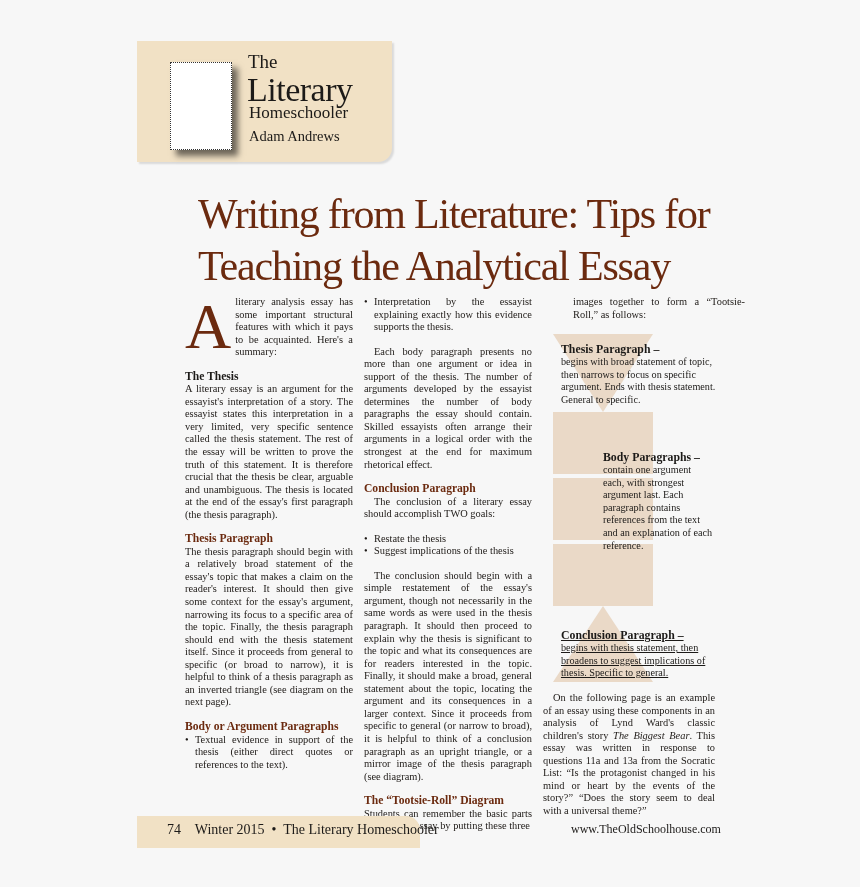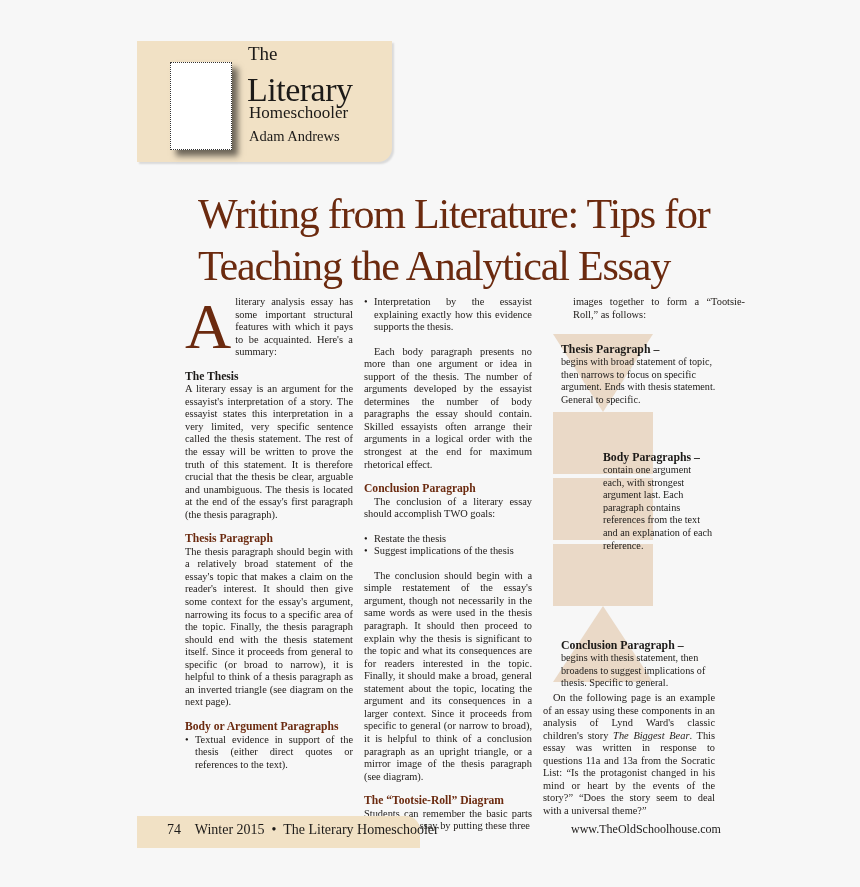--- a/index.html
+++ b/index.html
@@ -10,21 +10,21 @@
   .header-band {
     position:absolute; left:137px; top:41px; width:255px; height:121px;
     background:#f1e1c5; border-bottom-right-radius:14px;
     box-shadow:2px 2px 2px rgba(0,0,0,0.12);
   }
   .book-cover {
     position:absolute; left:170px; top:62px; width:60px; height:86px;
     background:#ffffff; border:1px dotted #333;
     box-shadow:6px 6px 6px rgba(0,0,0,0.55);
   }
-  .mag-the { position:absolute; left:248px; top:44px; font-size:19px; line-height:20px; color:#1c1a18; }
+  .mag-the { position:absolute; left:248px; top:52px; font-size:19px; line-height:20px; color:#1c1a18; }
   .mag-literary { position:absolute; left:247px; top:72px; font-size:34px; line-height:36px; color:#1c1a18; letter-spacing:-0.5px; }
   .mag-home { position:absolute; left:249px; top:104px; font-size:17px; line-height:18px; color:#1c1a18; }
   .mag-author { position:absolute; left:249px; top:128px; font-size:14.5px; line-height:16px; color:#1c1a18; }
 
   .title {
     position:absolute; left:186px; top:176px; width:540px;
     font-size:42px; line-height:52px; color:#6b2a0f; letter-spacing:-1.2px; margin:12px; font-weight:normal;
   }
 
   .col { position:absolute; top:296px; width:168px; font-size:10.4px; line-height:12.55px; text-align:justify; }
@@ -55,21 +55,21 @@
   .r2 { top:144px; height:62px; }
   .r3 { top:210px; height:62px; }
   .tri-up {
     position:absolute; left:10px; top:272px; width:0; height:0;
     border-left:50px solid transparent; border-right:50px solid transparent; border-bottom:76px solid #ead9c7;
   }
   .dtext { position:absolute; font-size:10.2px; line-height:12.6px; color:#1c1a18; }
   .dtext .dh { font-weight:bold; font-size:11.8px; line-height:14px; }
   .dt1 { left:18px; top:8px; width:165px; }
   .dt2 { left:60px; top:116px; width:110px; }
-  .dt3 { left:18px; top:304px; width:170px; }
+  .dt3 { left:18px; top:294px; width:170px;text-decoration:underline; }
 
   .col3-after { position:absolute; left:543px; top:692px; width:172px; font-size:10.4px; line-height:12.55px; text-align:justify; }
   .col3-after p { margin:0; }
 
   .footer-band {
     position:absolute; left:137px; top:816px; width:283px; height:32px;
     background:#f1e1c5; border-top-right-radius:14px;
   }
   .footer-left { position:absolute; left:167px; top:822px; font-size:14px; color:#1c1a18; white-space:pre; }
   .footer-right { position:absolute; left:571px; top:822px; font-size:12px; color:#1c1a18; }

